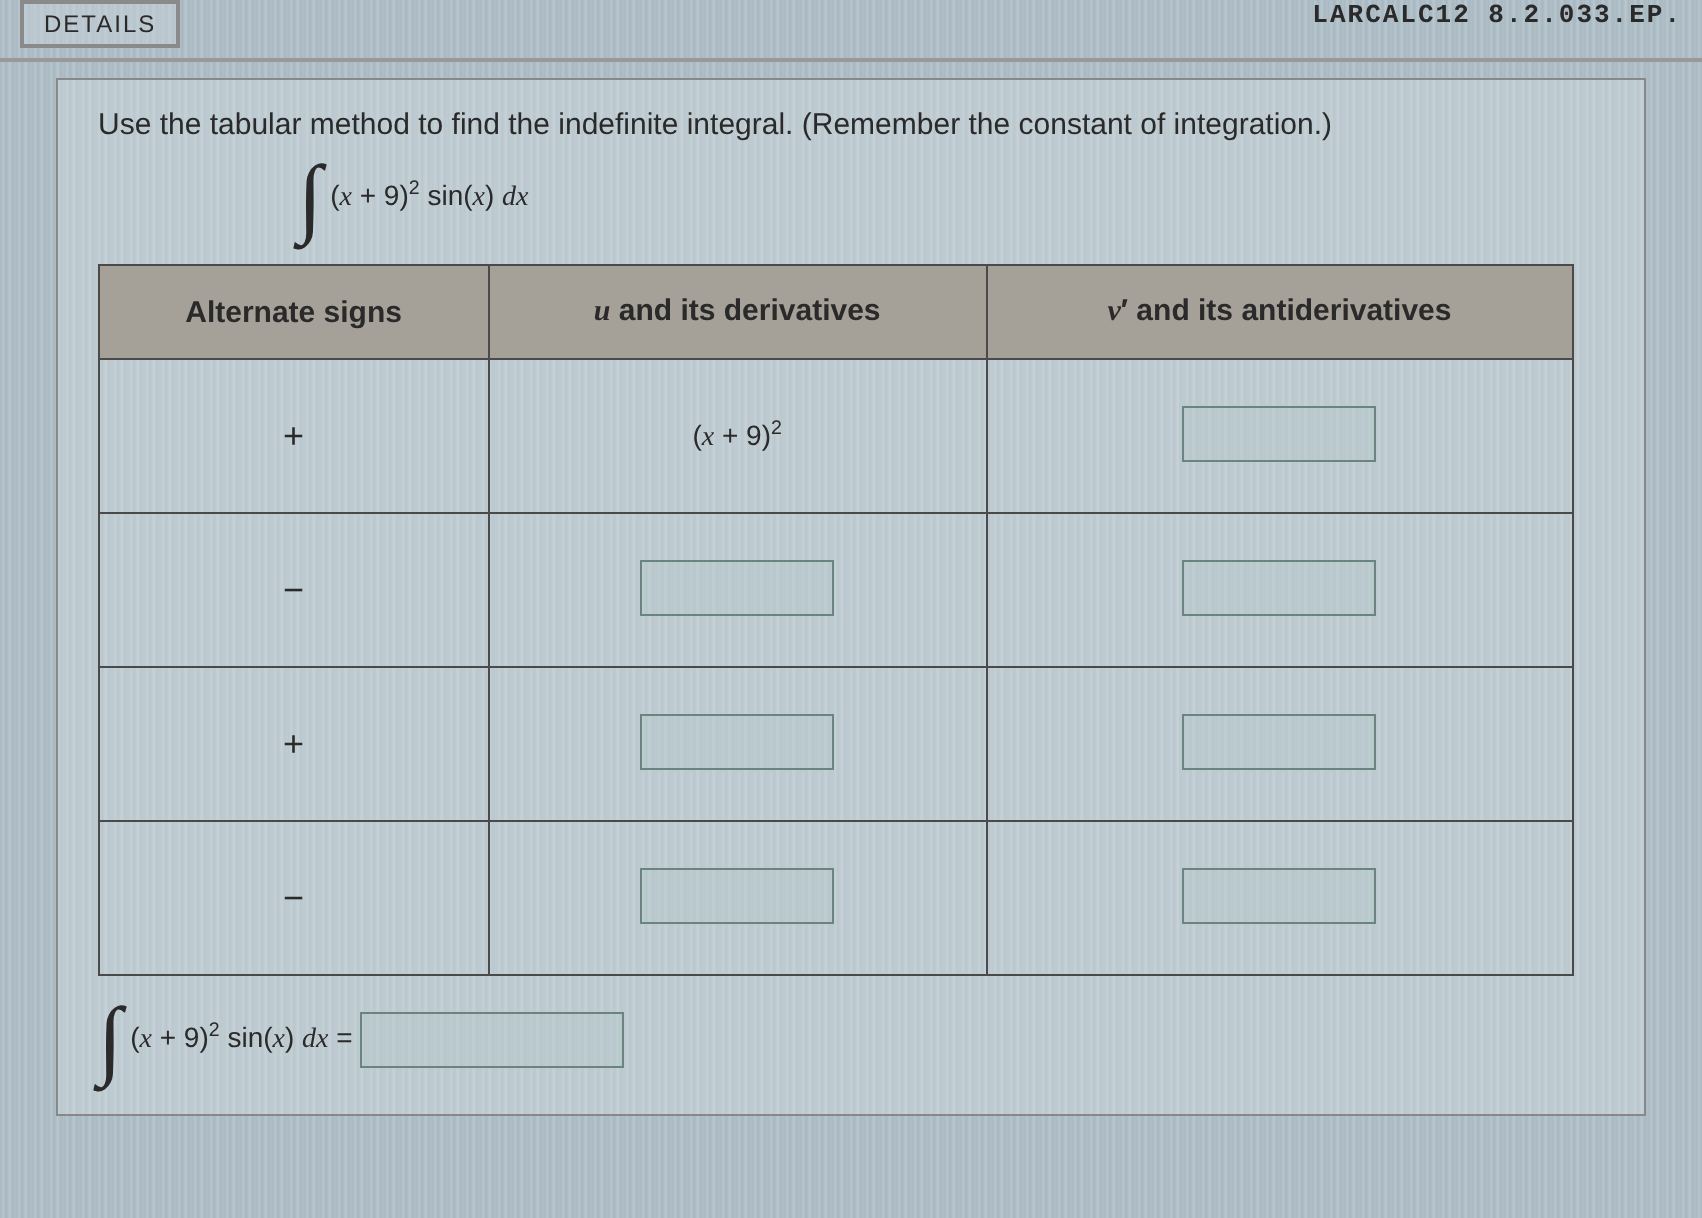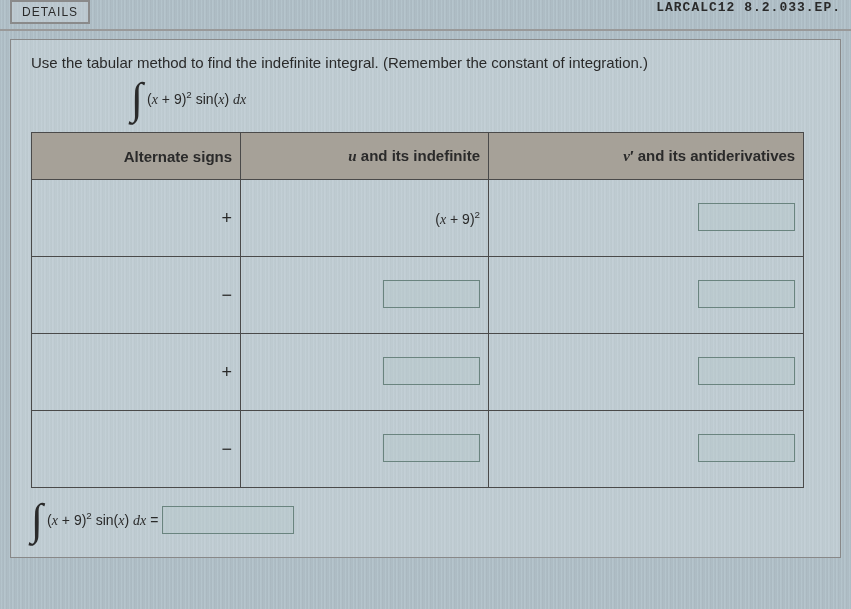--- a/index.html
+++ b/index.html
@@ -19,21 +19,21 @@
     text-align: right;
   }
   .topbtn {
     border: 2px solid #8a8a8a;
     padding: 3px 10px;
     background: rgba(200,210,215,0.5);
     font-size: 12px;
     letter-spacing: 1px;
   }
   .card {
-    margin: 8px 10px;
+    margin: 8px 28px;
     border: 1px solid #888;
     background: rgba(220,228,232,0.35);
     padding: 14px 20px 20px 20px;
   }
   .instr {
     font-size: 15px;
   }
   .integral-row {
     display: flex;
     align-items: center;
@@ -47,21 +47,21 @@
   }
   .math, .mi { font-style: italic; font-family: 'Times New Roman', serif; }
   .sup { font-size: 0.7em; vertical-align: super; }
   .table {
     border-collapse: collapse;
     width: 98%;
   }
   .table th, .table td {
     border: 1px solid #4a4a4a;
     padding: 10px 8px;
-    text-align: right;
+    text-align: center;
   }
   .table th {
     background: #a6a198;
     font-weight: bold;
     font-size: 15px;
     padding: 14px 8px;
   }
   .table td { height: 56px; }
   .ansbox {
     display: inline-block;
@@ -96,21 +96,21 @@
     <span>
       <span>(</span><span class="mi">x</span><span> + 9)</span><span class="sup">2</span><span> sin(</span><span class="mi">x</span><span>) </span><span class="mi">dx</span>
     </span>
   </div>
 
   <table class="table">
     <tbody>
         <tr>
       <th>Alternate signs</th>
       <th>
-        <span class="mi">u</span><span> and its indefinite</span>
+        <span class="mi">u</span><span> and its derivatives</span>
       </th>
       <th>
         <span class="mi">v</span><span>′</span><span> and its antiderivatives</span>
       </th>
     </tr>
     <tr>
       <td class="sign">+</td>
       <td>
         <span>(</span><span class="mi">x</span><span> + 9)</span><span class="sup">2</span>
       </td>

